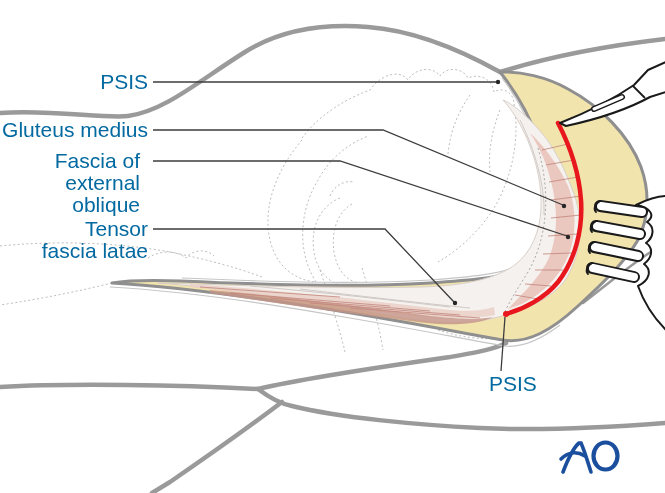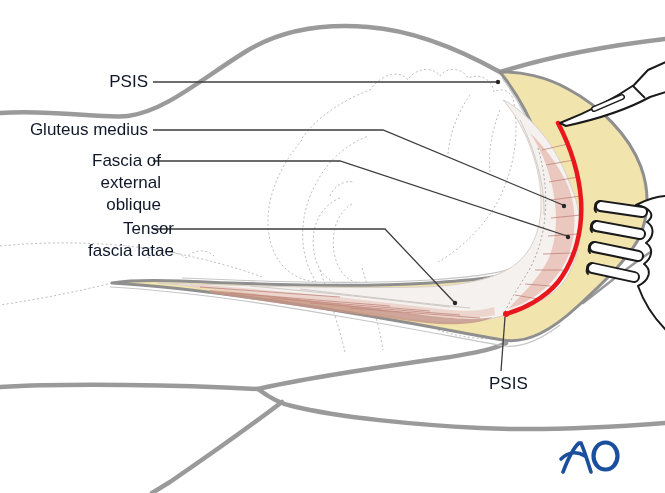--- a/index.html
+++ b/index.html
@@ -2,21 +2,21 @@
 <html><head>
 <meta charset="utf-8">
 <style>
   html,body{margin:0;padding:0;background:#ffffff;}
   .stage{
     position:relative;width:665px;height:493px;background:#ffffff;overflow:hidden;
     font-family:"Liberation Sans", sans-serif;
   }
   .stage svg{position:absolute;left:0;top:0;}
   .label{
-    position:absolute;color:#0f172a;font-size:17px;line-height:22px;
+    position:absolute;color:#0369a1;font-size:21px;line-height:22px;
     white-space:pre-line;user-select:none;
   }
   .label.right{text-align:right;}
 </style>
 </head>
 <body>
 
 <div class="stage">
 
 <svg width="665" height="493" viewBox="0 0 665 493">
@@ -167,22 +167,22 @@
     <path stroke-width="3.6" d="M563,472 C568,459 573,448 579,443 L581,443 C585,452 588,463 591,472"></path>
     <path stroke-width="3.6" d="M561,459 C568,452 577,451 585,456"></path>
     <ellipse stroke-width="4.2" cx="605.5" cy="456" rx="12" ry="13.5"></ellipse>
   </g>
 </svg>
 
 <div class="label right" style="right:517px;top:71px;">PSIS</div>
 
 <div class="label right" style="right:517px;top:119px;">Gluteus medius</div>
 
-<div class="label right" style="right:504px;top:150px;">Fascia of
+<div class="label right" style="right:525px;top:150px;">Fascia of
 external
 oblique</div>
 
-<div class="label right" style="right:491px;top:218px;text-align:right;">Tensor
+<div class="label right" style="right:517px;top:218px;text-align:right;">Tensor
 fascia latae</div>
 
 <div class="label" style="left:489px;top:373px;">PSIS</div>
 
 </div>
 
 </body></html>

